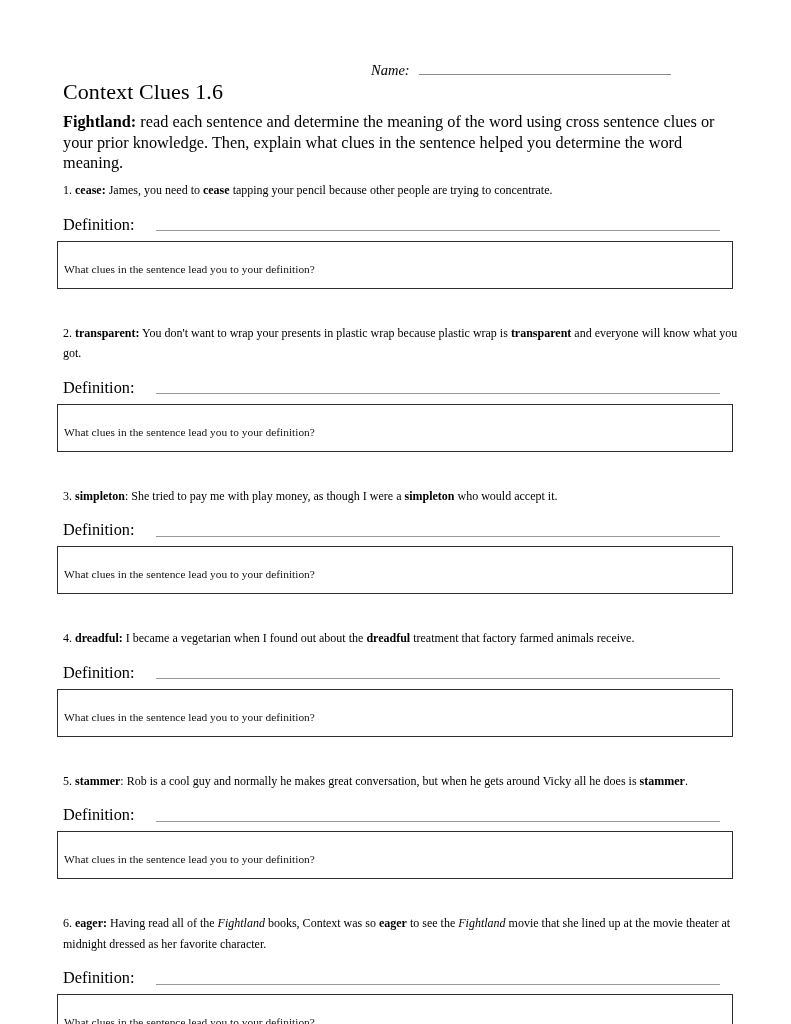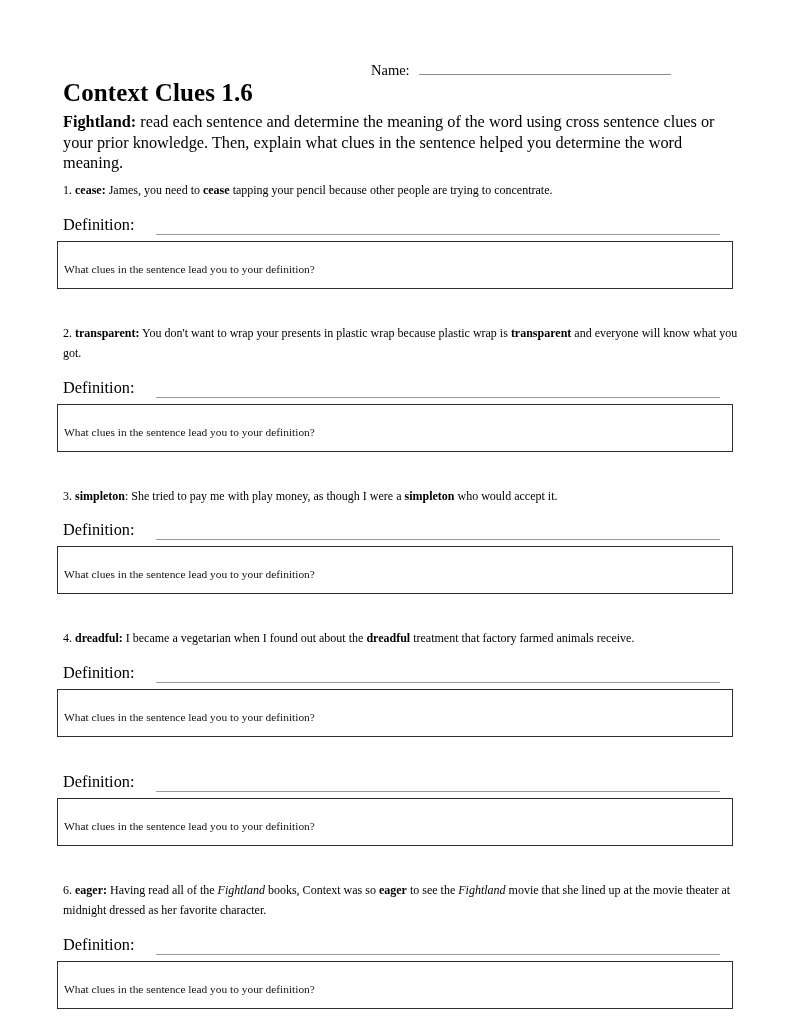--- a/index.html
+++ b/index.html
@@ -20,39 +20,39 @@
 
   
   .name-row {
     position: absolute;
     left: 371px;
     top: 62px;
     width: 300px;
     display: flex;
     align-items: baseline;
     font-size: 14.5px;
+    font-style: italic;
   }
   .name-label {
     white-space: nowrap;
   }
   .name-rule {
     flex: 1;
     margin-left: 9px;
     border-bottom: 1px solid #8a8a8a;
     height: 11px;
   }
 
   .title {
     position: absolute;
     left: 63px;
     top: 79px;
-    font-size: 25px;
+    font-size: 22px;
     letter-spacing: 0.1px;
     white-space: nowrap;
-    font-weight: bold;
   }
 
   .directions {
     position: absolute;
     left: 63px;
     top: 112px;
     width: 665px;
     font-size: 16.3px;
     line-height: 20.5px;
     text-align: left;
@@ -74,21 +74,21 @@
     margin: 13px 0 0 0;
     padding: 0 38px 0 63px;
     font-size: 12px;
     line-height: 20.5px;
   }
   .q-sentence b { font-weight: bold; }
   .q-sentence i { font-style: italic; }
 
   .def-row {
     display: flex;
-    align-items: flex-end;
+    align-items: center;
     padding: 0 71px 0 63px;
     margin-top: 14px;
     gap: 12px;
   }
   .def-label {
     font-size: 16.3px;
     white-space: nowrap;
   }
   .def-rule {
     flex: 1;
@@ -166,20 +166,21 @@
         <div class="def-row">
           <span class="def-label">Definition:</span>
           <span class="def-rule"></span>
         </div>
         <div class="clue-box">
           <div class="clue-prompt">What clues in the sentence lead you to your definition?</div>
         </div>
       </div>
       <div class="q-gap"></div>
       <div class="q-block">
+        <p class="q-sentence"><span>5. </span><b>stammer</b><span>: Rob is a cool guy and normally he makes great conversation, but when he gets around Vicky all he does is </span><b>stammer</b><span>.</span></p>
         <div class="def-row">
           <span class="def-label">Definition:</span>
           <span class="def-rule"></span>
         </div>
         <div class="clue-box">
           <div class="clue-prompt">What clues in the sentence lead you to your definition?</div>
         </div>
       </div>
       <div class="q-gap"></div>
       <div class="q-block">

